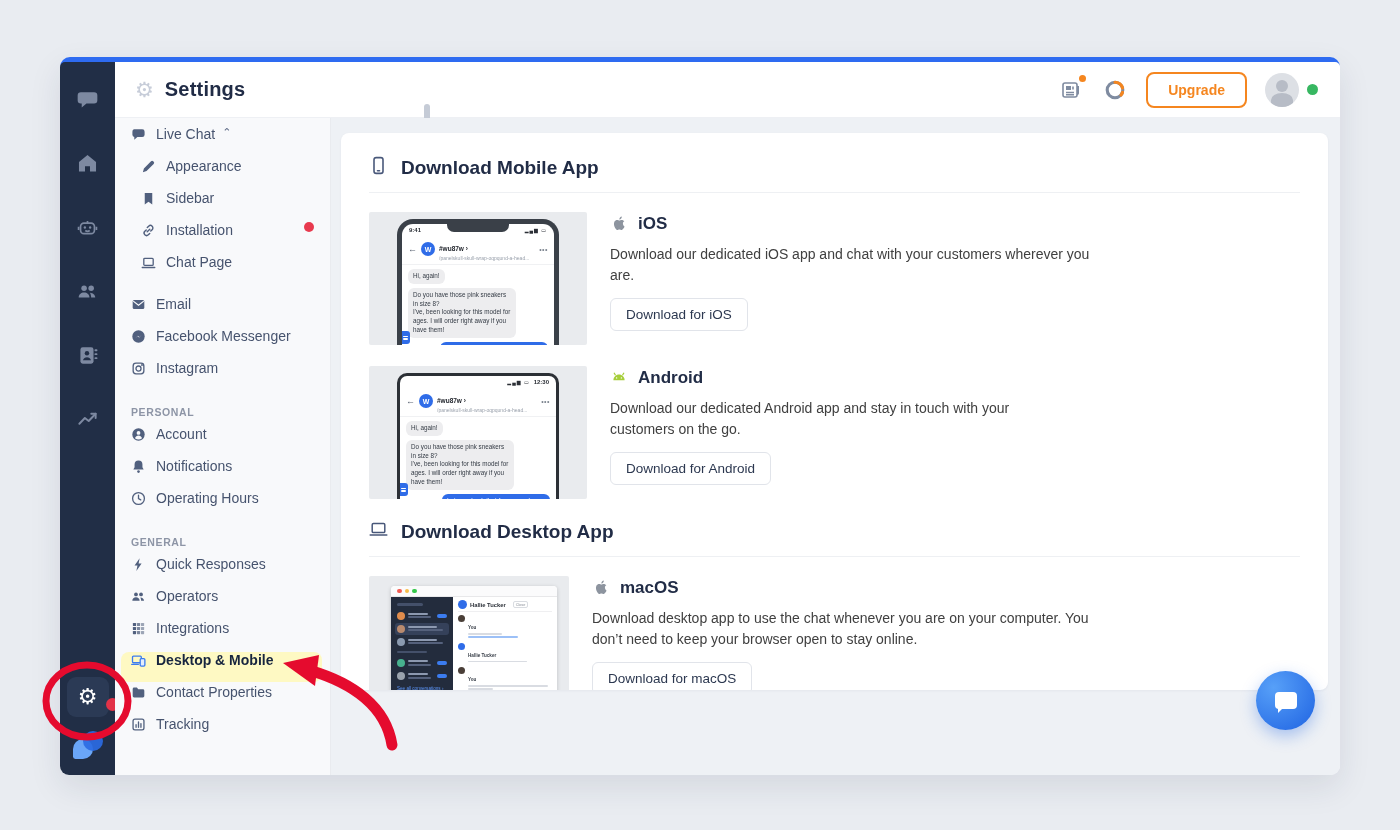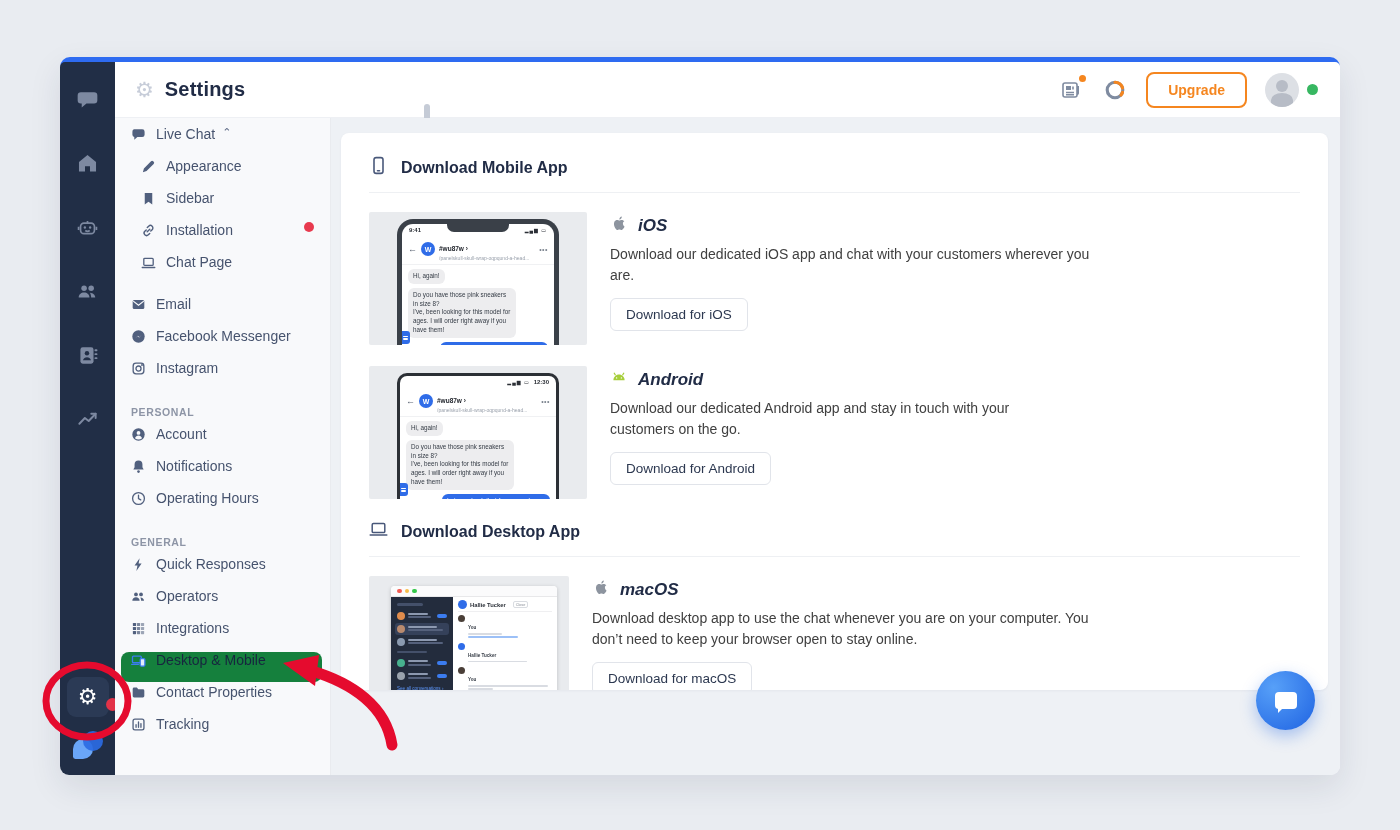--- a/index.html
+++ b/index.html
@@ -50,39 +50,39 @@
   .nav { position:absolute; left:55px; top:56px; bottom:0; width:216px; background:#f8f9fb;
     border-right:1px solid #e9ebef; padding:8px 8px 0 6px; border-radius:0 0 0 0; }
   .nav-item { display:flex; height:30px; margin-bottom:2px; padding:0 8px 0 9px;
     border-radius:8px; color:#46536e; font-size:14px; cursor:pointer; }
   .nav-item .icn { width:16px; height:16px; margin-right:10px; flex:0 0 16px; display:flex; align-items:center; justify-content:center; color:#51607e; }
   .nav-item .icn svg { width:15px; height:15px; }
   .nav-item.indent { padding-left:19px; }
   .nav-item.gap { margin-top:12px; }
   .nav-item .caret { margin-left:7px; font-size:11px; color:#5d6a85; }
   .nav-item .badge { margin-left:auto; width:10px; height:10px; border-radius:50%; background:#e83a4e; }
-  .nav-item.selected { background:#15803d; color:#17253f; font-weight:400; }
+  .nav-item.selected { background:#fef9c3; color:#17253f; font-weight:700; }
   .nav-item.selected .icn { color:#3b7cf0; }
   .nav-section { font-size:10.5px; font-weight:700; letter-spacing:.6px; color:#8d95a6;
     padding:14px 0 8px 10px; }
   .nav-scroll { position:absolute; right:3px; top:42px; width:6px; height:575px; border-radius:3px; background:#c5cbd6; }
 
   
   .main { position:absolute; left:271px; top:56px; right:0; bottom:0; background:#eef1f5; border-radius:0 0 9px 0; }
   .card { position:absolute; left:10px; top:15px; right:12px; height:557px; background:#fff;
     border-radius:8px; box-shadow:0 1px 3px rgba(30,40,70,.05); padding:23px 28px; overflow:hidden; }
   .sec-hd { display:flex; align-items:center; gap:13px; padding-bottom:13px; border-bottom:1px solid #eef0f3;
     margin-bottom:19px; color:#495a75; }
   .sec-hd svg { width:19px; height:19px; }
-  .sec-hd .t { font-size:16px; font-weight:700; color:#212c46; }
+  .sec-hd .t { font-size:19px; font-weight:700; color:#212c46; }
   .app-row { display:flex; gap:23px; margin-bottom:21px; }
   .thumb { width:218px; height:133px; background:#e9ebee; border-radius:2px; overflow:hidden; position:relative; flex:0 0 218px; }
   .thumb.dt { width:200px; height:122px; flex:0 0 200px; }
   .app-info { padding-top:2px; }
-  .app-name { display:flex; align-items:flex-end; gap:10px; margin-bottom:8px;font-style:italic; }
+  .app-name { display:flex; align-items:flex-start; gap:10px; margin-bottom:8px; }
   .app-name svg { width:18px; height:18px; }
   .app-name .n { font-size:17px; font-weight:700; color:#212c46; }
   .app-desc { font-size:14px; color:#404040; line-height:1.5; max-width:480px; }
   .dl-btn { margin-top:12px; background:#fff; border:1px solid #e1e4ea; border-radius:6px;
     padding:8px 15px; font-size:13.5px; color:#2c3850; cursor:pointer; font-family:inherit; }
 
   
   .phone { position:absolute; left:50%; transform:translateX(-50%); top:7px; width:162px; height:140px;
     background:#fff; border:5px solid #3a4048; border-bottom:none; border-radius:16px 16px 0 0; overflow:hidden; }
   .phone.android { border-width:3px; border-color:#2c3036; border-radius:10px 10px 0 0; }

